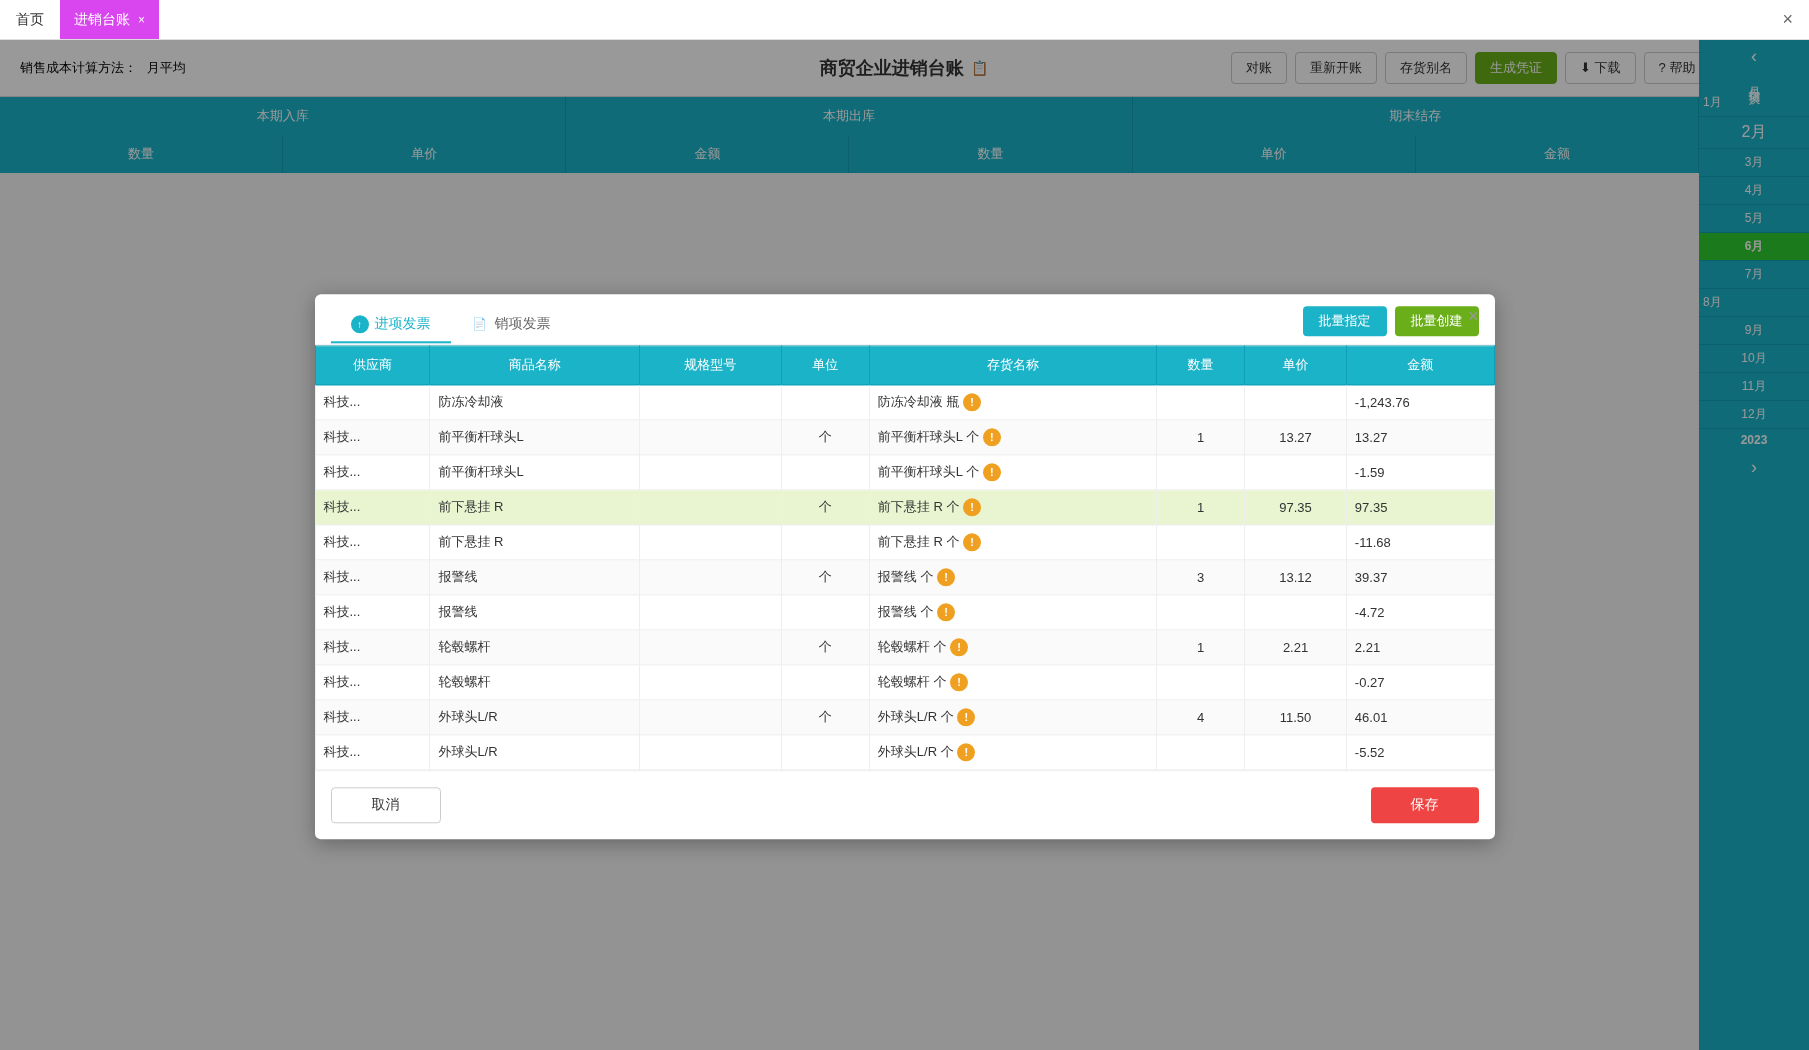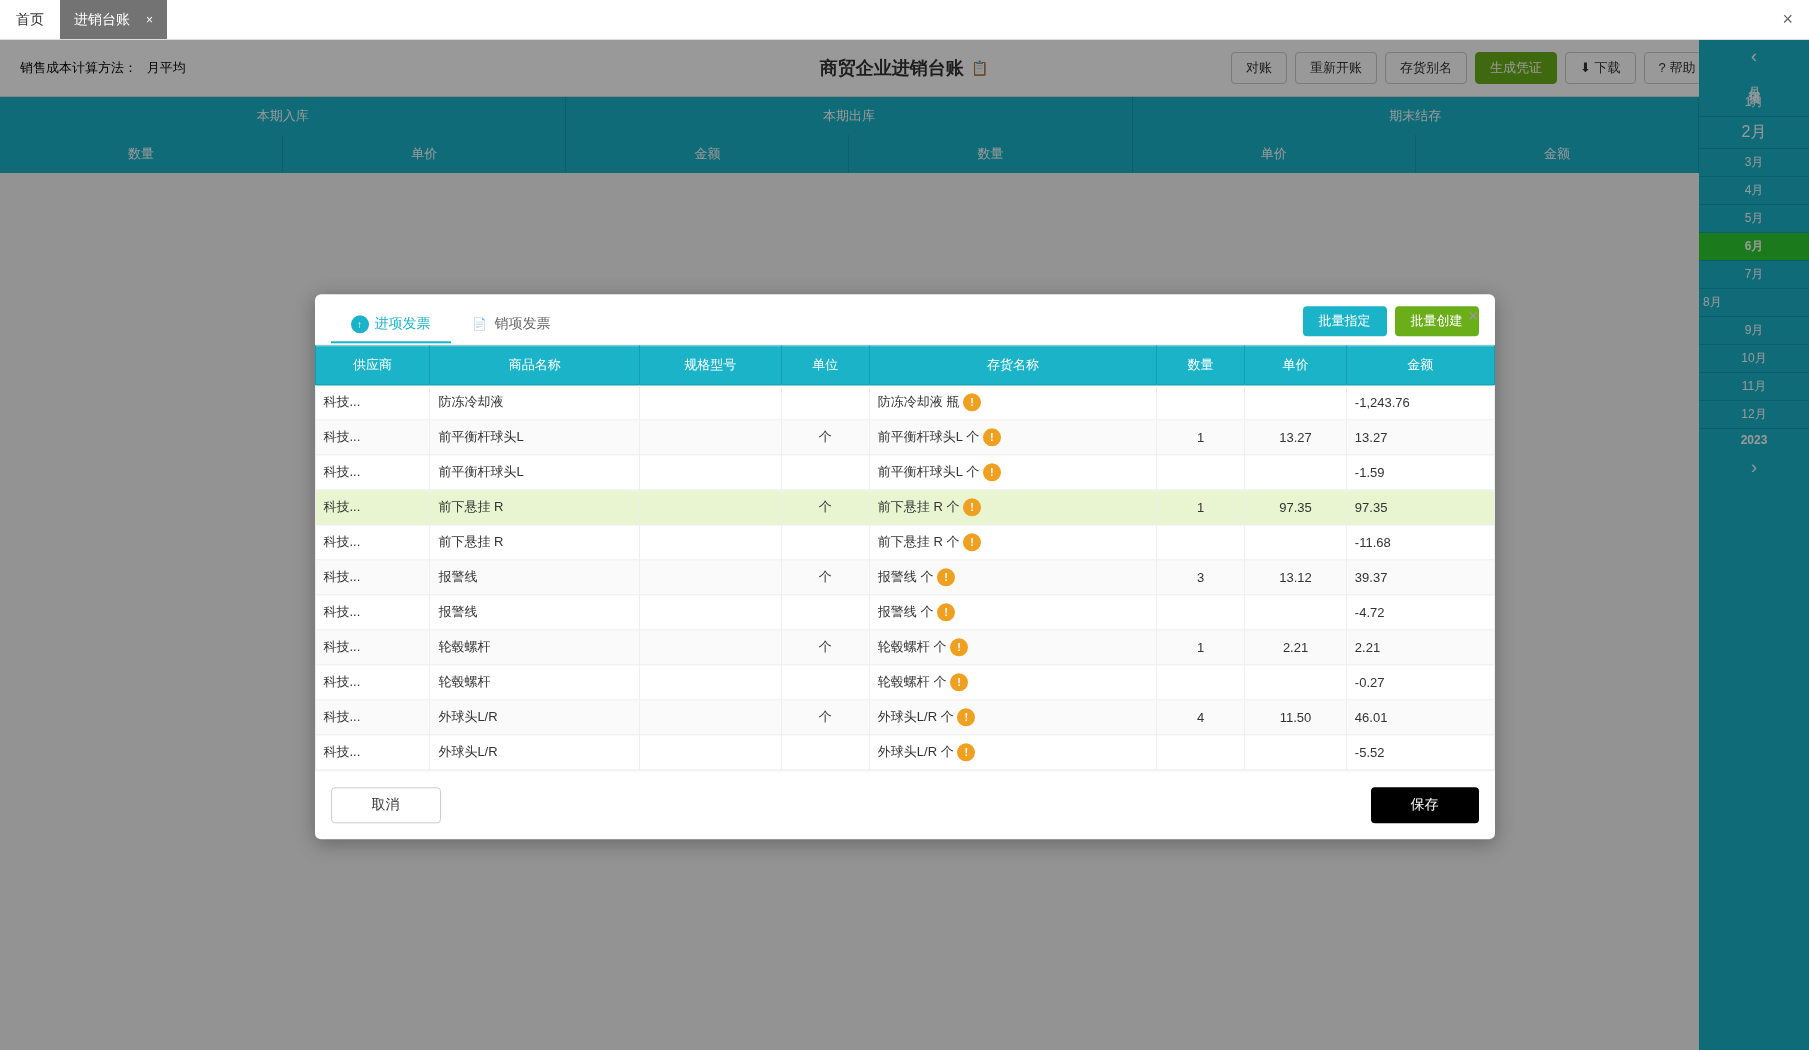--- a/index.html
+++ b/index.html
@@ -1,21 +1,21 @@
 <!DOCTYPE html>
 <html><head>
   <meta charset="utf-8">
   <style>
     * { box-sizing: border-box; margin: 0; padding: 0; }
     body { font-family: 'Microsoft YaHei', Arial, sans-serif; font-size: 13px; background: #e8e8e8; overflow: hidden; width: 1809px; height: 1050px; }
 
     
     .top-bar { display: flex; align-items: center; height: 40px; background: #fff; border-bottom: 1px solid #ddd; }
     .top-bar-home { padding: 0 16px; color: #333; font-size: 14px; cursor: pointer; }
-    .top-bar-tab { background: #737373; color: #fff; padding: 4px 14px; height: 100%; display: flex; align-items: center; font-size: 14px; gap: 16px; cursor: pointer; }
+    .top-bar-tab { background: #d946ef; color: #fff; padding: 4px 14px; height: 100%; display: flex; align-items: center; font-size: 14px; gap: 8px; cursor: pointer; }
     .top-bar-tab .close-x { font-size: 12px; cursor: pointer; }
     .top-bar-close { margin-left: auto; padding: 0 16px; font-size: 18px; cursor: pointer; color: #666; }
 
     
     .main-area { position: relative; background: #f5f5f5; width: 100%; height: calc(1050px - 40px); }
 
     
     .header-area { background: #fff; padding: 12px 20px; display: flex; align-items: center; border-bottom: 1px solid #ddd; }
     .header-title { font-size: 18px; font-weight: bold; color: #333; display: flex; align-items: center; gap: 8px; position: absolute; left: 50%; transform: translateX(-50%); }
     .header-buttons { display: flex; gap: 8px; margin-left: auto; }
@@ -45,21 +45,21 @@
     .modal-table td { padding: 8px 8px; border: 1px solid #eee; font-size: 13px; text-align: center; color: #333; }
     .modal-table tr:nth-child(even) { background: #fafafa; }
     .modal-table tr.highlighted { background: #e8f5d0; }
     .modal-table td.left { text-align: left; }
     .modal-table td.right { text-align: left; }
     .warning-icon { display: inline-flex; align-items: center; justify-content: center; width: 18px; height: 18px; border-radius: 50%; background: #f0a020; color: #fff; font-size: 11px; font-weight: bold; }
 
     
     .modal-footer { padding: 16px; display: flex; justify-content: space-between; gap: 20px; border-top: 1px solid #eee; }
     .btn-cancel { padding: 8px 40px; border: 1px solid #ccc; border-radius: 4px; background: #fff; cursor: pointer; font-size: 14px; color: #333; }
-    .btn-save { padding: 8px 40px; border: none; border-radius: 4px; background: #000000; cursor: pointer; font-size: 14px; color: #fff; }
+    .btn-save { padding: 8px 40px; border: none; border-radius: 4px; background: #ef4444; cursor: pointer; font-size: 14px; color: #fff; }
 
     
     .modal-scroll-area { max-height: 440px; overflow-y: auto; overflow-x: auto; }
     .modal-scroll-area::-webkit-scrollbar { height: 8px; width: 8px; }
     .modal-scroll-area::-webkit-scrollbar-track { background: #f0f0f0; }
     .modal-scroll-area::-webkit-scrollbar-thumb { background: #ccc; border-radius: 4px; }
   </style>
 </head>
 <body>
 
@@ -303,21 +303,21 @@
     <div class="modal-footer">
       <button class="btn-cancel">取消</button>
       <button class="btn-save">保存</button>
     </div>
   </div>
 
   <div style="position:absolute; right:0; top:0; bottom:0; width:110px; background:#1ab3c8; display:flex; flex-direction:column; align-items:center;">
     <div style="color:#fff; font-size:18px; cursor:pointer; padding:6px;">‹</div>
     <div style="writing-mode:vertical-rl; color:#fff; font-size:12px; padding:4px; letter-spacing:2px;">月份切换</div>
     <div id="month-list" style="width:100%;">
-        <div style="color: rgb(255, 255, 255); text-align: center; padding: 5px 4px; font-size: 12px; cursor: pointer; border-bottom: 1px solid rgb(15, 160, 181);">1月</div>
+        <div style="color: rgb(255, 255, 255); text-align: left; padding: 5px 4px; font-size: 12px; cursor: pointer; border-bottom: 1px solid rgb(15, 160, 181);">1月</div>
         <div style="color: rgb(255, 255, 255); text-align: center; padding: 5px 4px; font-size: 16px; cursor: pointer; border-bottom: 1px solid rgb(15, 160, 181);">2月</div>
         <div style="color: rgb(255, 255, 255); text-align: center; padding: 5px 4px; font-size: 12px; cursor: pointer; border-bottom: 1px solid rgb(15, 160, 181);">3月</div>
         <div style="color: rgb(255, 255, 255); text-align: center; padding: 5px 4px; font-size: 12px; cursor: pointer; border-bottom: 1px solid rgb(15, 160, 181);">4月</div>
         <div style="color: rgb(255, 255, 255); text-align: center; padding: 5px 4px; font-size: 12px; cursor: pointer; border-bottom: 1px solid rgb(15, 160, 181);">5月</div>
         <div style="color: rgb(255, 255, 255); text-align: center; padding: 5px 4px; font-size: 12px; cursor: pointer; border-bottom: 1px solid rgb(15, 160, 181); background: rgb(45, 204, 45); font-weight: bold;">6月</div>
         <div style="color: rgb(255, 255, 255); text-align: center; padding: 5px 4px; font-size: 12px; cursor: pointer; border-bottom: 1px solid rgb(15, 160, 181);">7月</div>
         <div style="color: rgb(255, 255, 255); text-align: left; padding: 5px 4px; font-size: 12px; cursor: pointer; border-bottom: 1px solid rgb(15, 160, 181);">8月</div>
         <div style="color: rgb(255, 255, 255); text-align: center; padding: 5px 4px; font-size: 12px; cursor: pointer; border-bottom: 1px solid rgb(15, 160, 181);">9月</div>
         <div style="color: rgb(255, 255, 255); text-align: center; padding: 5px 4px; font-size: 12px; cursor: pointer; border-bottom: 1px solid rgb(15, 160, 181);">10月</div>
         <div style="color: rgb(255, 255, 255); text-align: center; padding: 5px 4px; font-size: 12px; cursor: pointer; border-bottom: 1px solid rgb(15, 160, 181);">11月</div>

